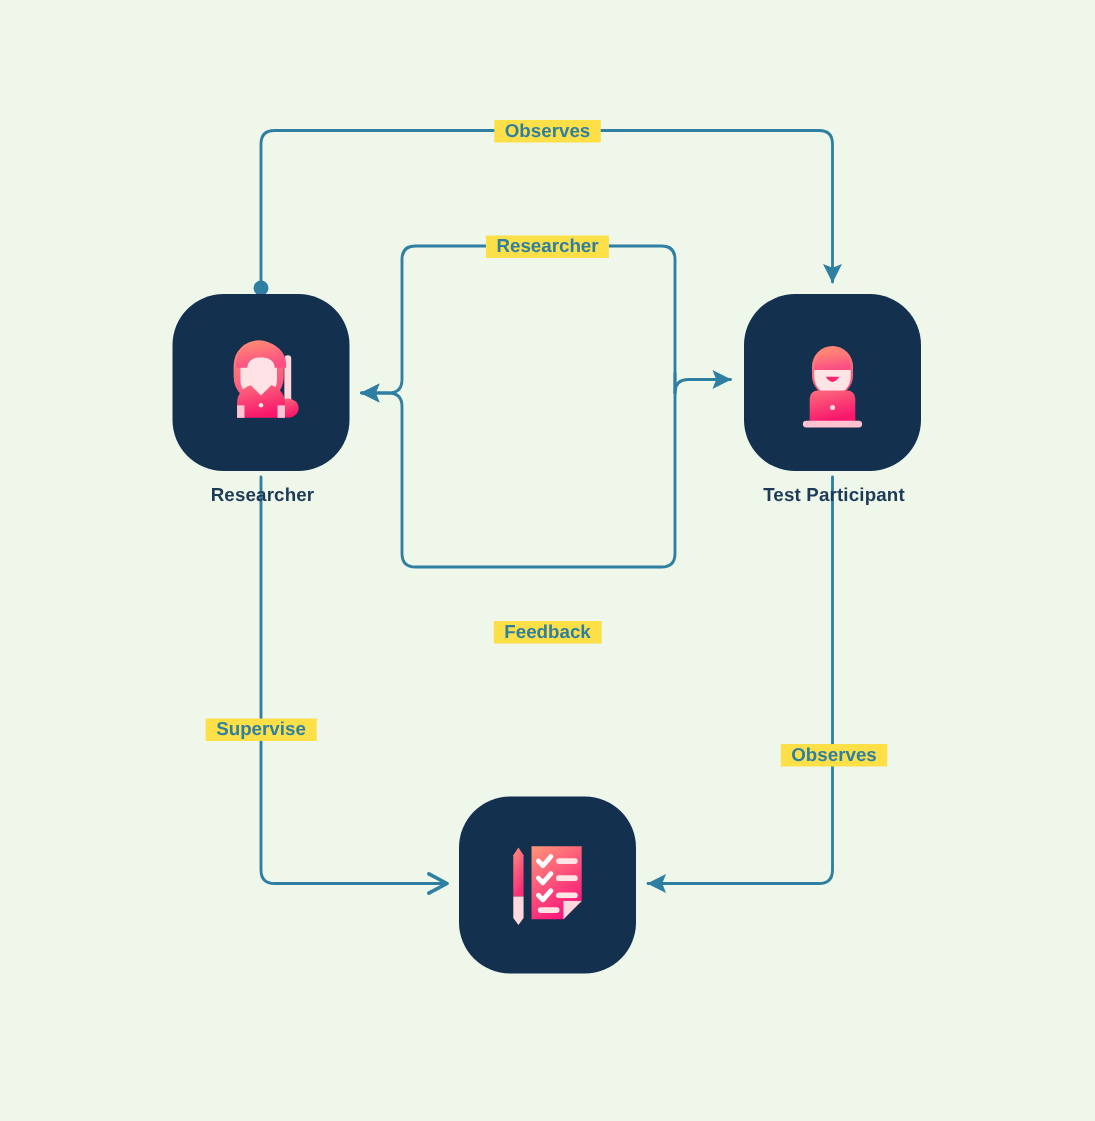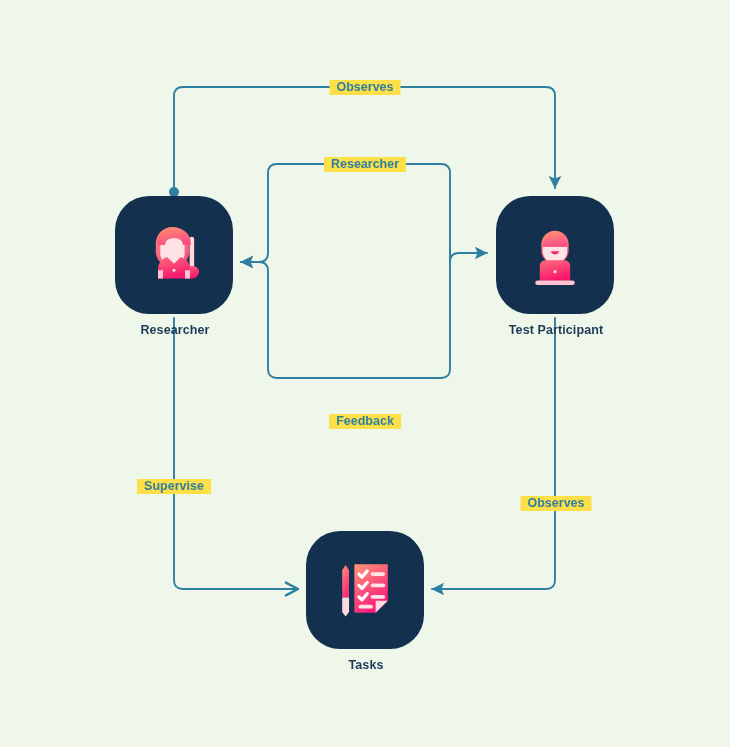--- a/index.html
+++ b/index.html
@@ -195,21 +195,20 @@
         <path d="M42 59 l4 4 l7 -8"></path>
       </g>
       <g stroke="#ffe4e6" stroke-width="5" stroke-linecap="round">
         <line x1="60" y1="29" x2="74" y2="29"></line>
         <line x1="60" y1="44" x2="74" y2="44"></line>
         <line x1="60" y1="59" x2="74" y2="59"></line>
         <line x1="44" y1="72" x2="58" y2="72"></line>
       </g>
     </svg>
   </div>
-  <div class="node-label" id="label-tasks">Tasks</div>
 
   <div class="edge-label center" id="edgelabel-observes">Observes</div>
   <div class="edge-label center" id="edgelabel-interviews">Researcher</div>
   <div class="edge-label center" id="edgelabel-feedback">Feedback</div>
   <div class="edge-label center" id="edgelabel-supervise">Supervise</div>
   <div class="edge-label center" id="edgelabel-complete">Observes</div>
 
 </div>
 
 </body></html>

